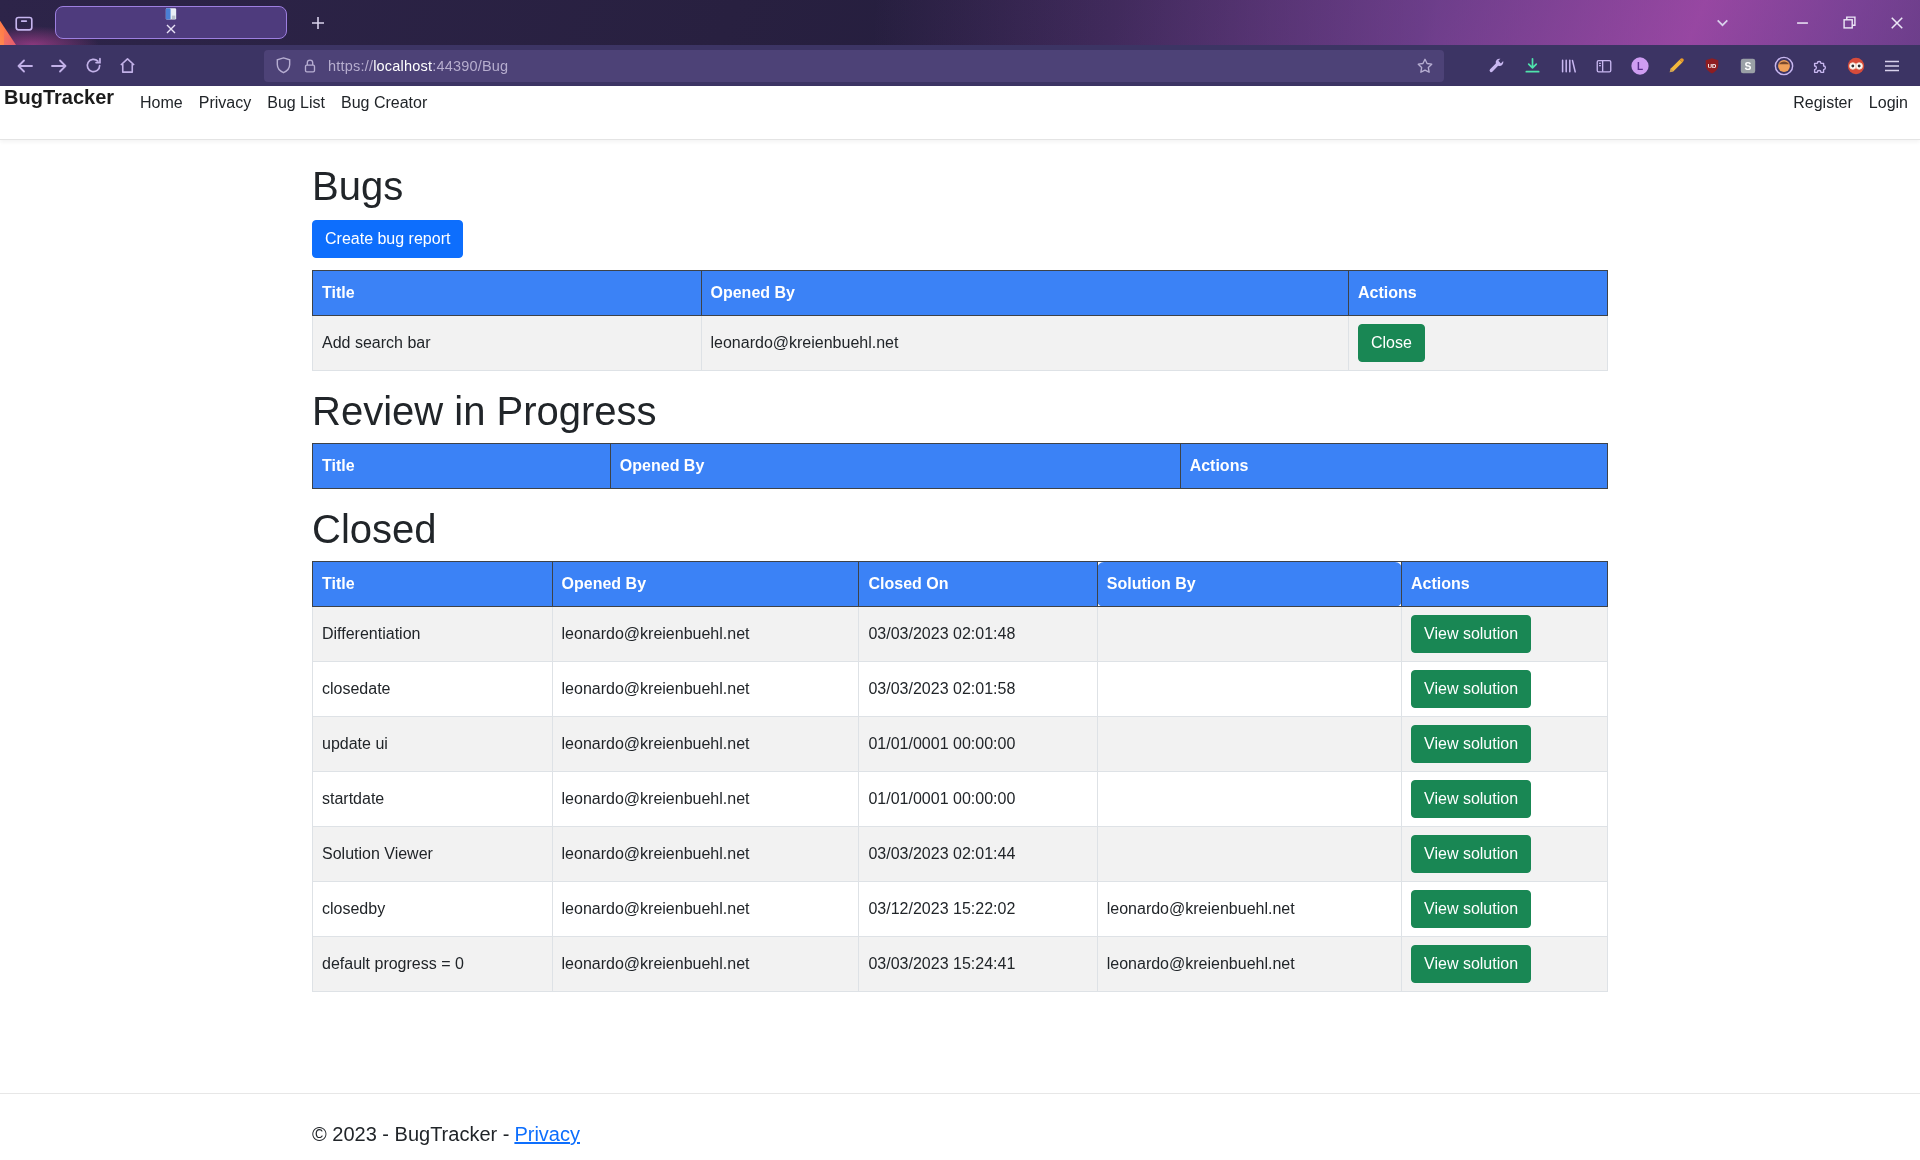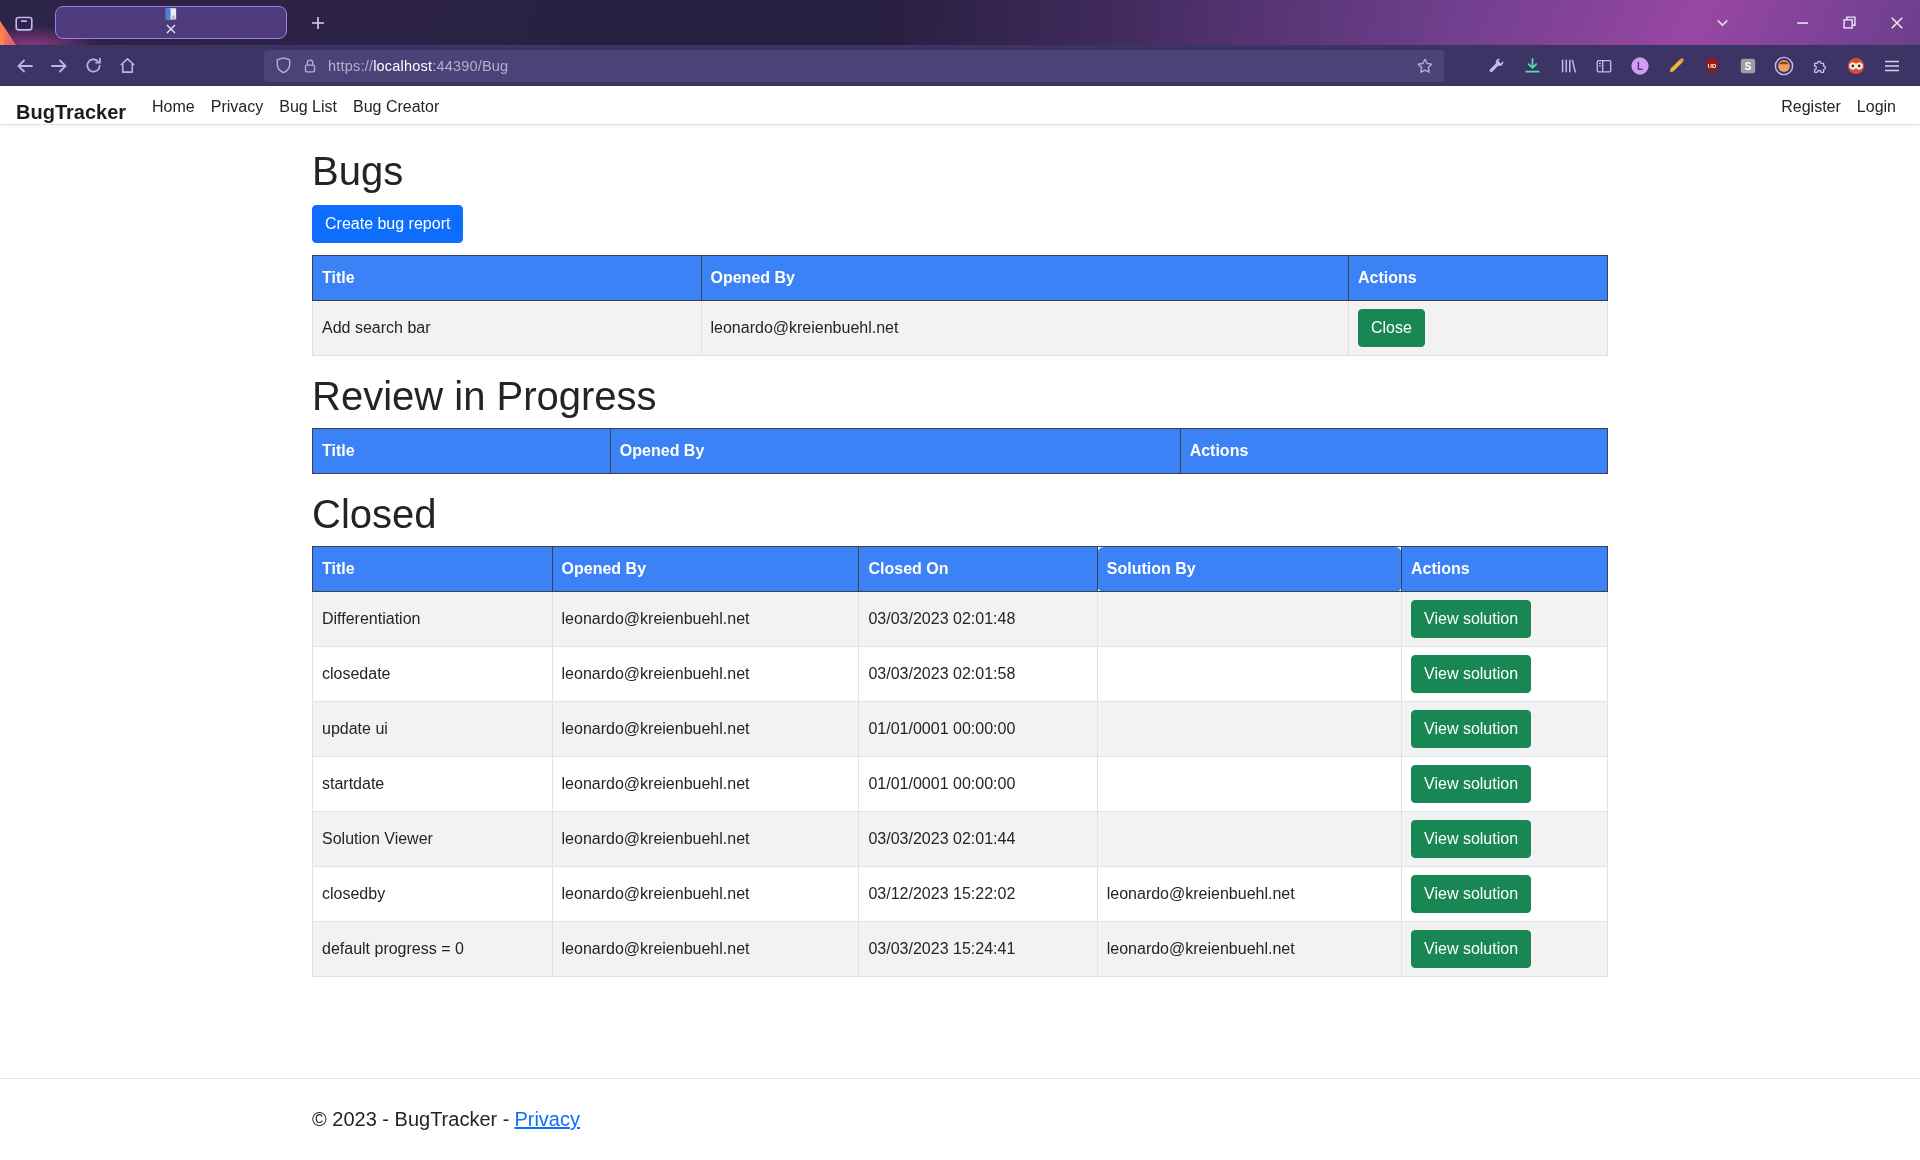--- a/index.html
+++ b/index.html
@@ -36,24 +36,24 @@
   .toolbar{height:41px;background:#3c3464;display:flex;align-items:center;padding:0 8px;}
   .tool-btn{width:34px;height:30px;display:flex;align-items:center;justify-content:center;border-radius:4px;}
   .urlbar{margin-left:120px;width:1180px;height:32px;background:#4d4277;border-radius:4px;
     display:flex;align-items:center;padding:0 10px;}
   .urlbar .sep{width:8px;}
   .url-text{margin-left:9px;font-size:14.5px;color:#b6adce;flex:1;letter-spacing:.2px;}
   .url-text .host{color:#ffffff;}
   .ext-icons{display:flex;align-items:center;margin-left:auto;gap:12px;padding-right:8px;}
   .ext-icons .tool-btn{width:24px;}
   
-  .site-nav{height:39px;background:#fff;border-bottom:1px solid #e4e4e4;
-    box-shadow:0 2px 4px rgba(0,0,0,.05);display:flex;align-items:flex-end;padding:0 16px;font-size:16px;}
+  .site-nav{height:54px;background:#fff;border-bottom:1px solid #e4e4e4;
+    box-shadow:0 2px 4px rgba(0,0,0,.05);display:flex;align-items:flex-start;padding:0 4px;font-size:16px;}
   .brand{font-size:20px;font-weight:600;color:#1c1c1c;margin-right:18px;text-decoration:none;}
-  .nav-link{color:#212529;padding:8px;text-decoration:none;margin-top:31px;}
+  .nav-link{color:#212529;padding:8px;text-decoration:none;}
   .nav-right{margin-left:auto;display:flex;}
   
   .container{width:1296px;margin:0 auto;}
   .main{min-height:953px;padding-top:6px;}
   h1{font-size:40px;font-weight:400;color:#212529;line-height:1.2;margin:16px 0 8px;}
   .page-title{margin:16px 0 10px;}
   .btn{border:1px solid transparent;border-radius:4px;font-size:16px;line-height:1.5;
     padding:6px 12px;cursor:pointer;color:#fff;font-family:inherit;}
   .btn-primary{background:#0d6efd;border-color:#0d6efd;}
   .btn-success{background:#198754;border-color:#198754;}

